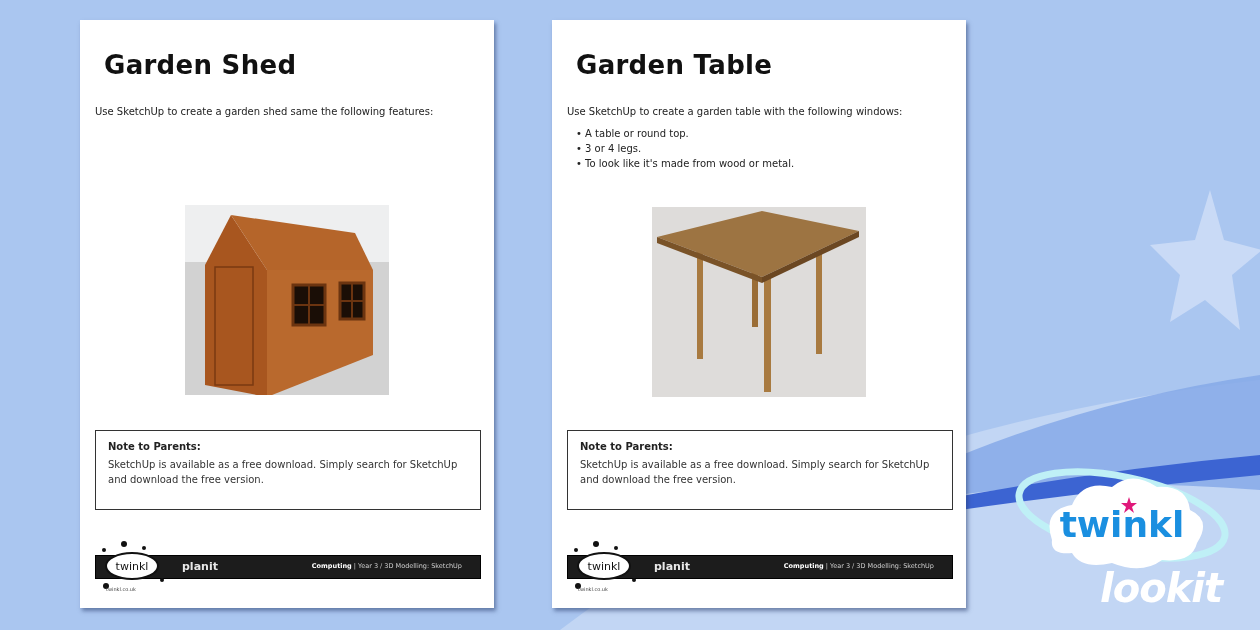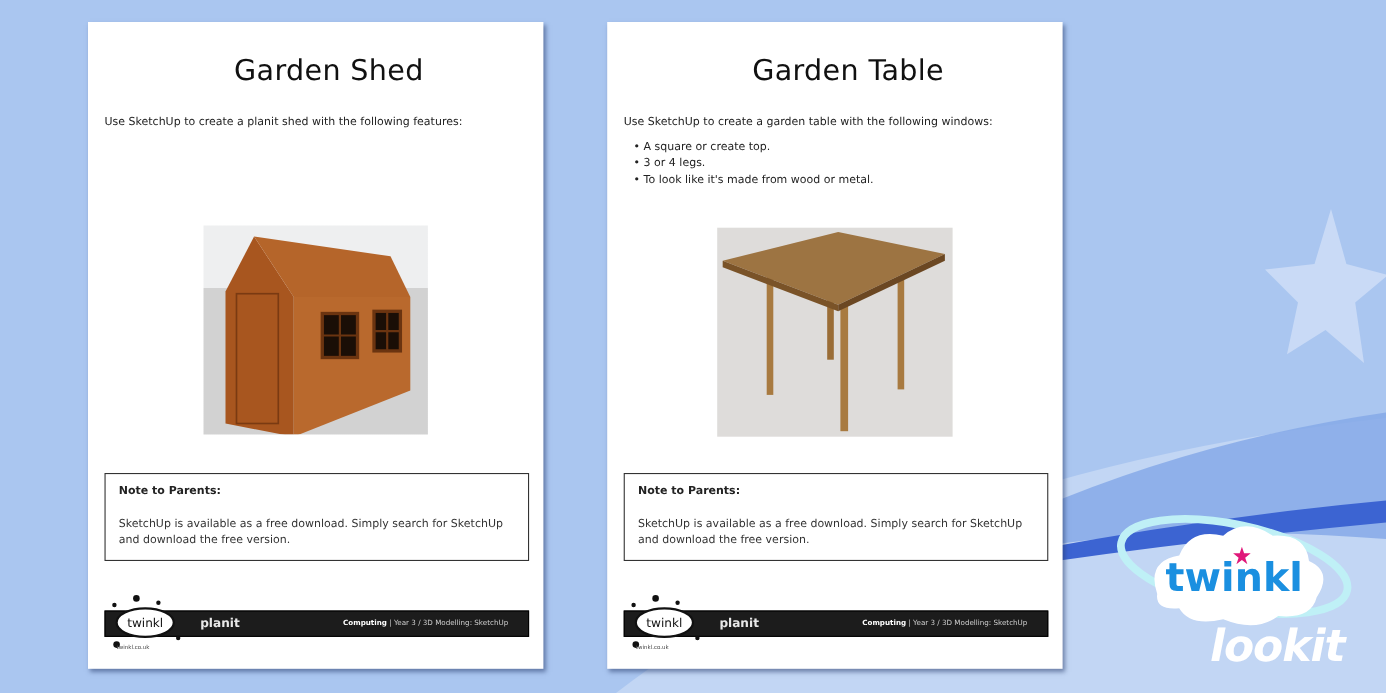--- a/index.html
+++ b/index.html
@@ -16,23 +16,22 @@
       width: 414px;
       height: 588px;
       background: #ffffff;
       box-shadow: 2px 3px 4px rgba(40,60,110,0.55);
     }
     #sheet-1 { left: 80px; }
     #sheet-2 { left: 552px; padding-left: 32px; }
     .sheet-title {
       position: absolute;
       top: 30px; left: 0; right: 0;
-      text-align: center;
       font-size: 26px;
-      font-weight: normal;
+      font-weight: bold;
       color: #111;
       letter-spacing: 0.3px;
       margin-left: 24px;
     }
     .intro {
       position: absolute;
       top: 86px; left: 15px; right: 10px;
       font-size: 10px;
       color: #222;
     }
@@ -53,21 +52,21 @@
     #sheet-1 .pic { top: 185px; left: 105px; width: 204px; height: 190px; background: linear-gradient(#eeeff0 0 30%, #d2d2d2 30% 100%); }
     #sheet-2 .pic { top: 187px; left: 100px; width: 214px; height: 190px; background: #dedcda; }
     .note {
       position: absolute;
       top: 410px; left: 15px; right: 13px;
       height: 80px;
       border: 1.5px solid #333;
       padding: 10px 12px;
       background: #fff;
     }
-    .note-title { font-size: 10px; font-weight: bold; color: #222; margin-bottom: 17px; }
+    .note-title { font-size: 10px; font-weight: bold; color: #222; margin-bottom: 5px; }
     .note-body { font-size: 10px; line-height: 15px; color: #333; }
     .footer-bar {
       position: absolute;
       top: 535px; left: 15px; right: 13px;
       height: 24px;
       background: #1c1c1c;
       border: 1px solid #000;
     }
     .footer-logo {
       position: absolute;
@@ -107,21 +106,21 @@
 
 <svg class="bg-layer" width="1260" height="630" viewBox="0 0 1260 630">
   <path d="M560 630 Q 820 430 1260 380 L1260 630 Z" fill="#c2d6f4"></path>
   <path d="M700 600 Q 950 420 1260 375 L1260 490 Q 1000 470 850 520 Z" fill="#86a9e8" opacity="0.85"></path>
   <path d="M940 500 Q 1100 470 1260 455 L1260 475 Q 1100 490 960 510 Z" fill="#3c64d2"></path>
   <path d="M1210 190 L1224 240 L1262 250 L1232 275 L1240 330 L1205 300 L1170 322 L1180 275 L1150 245 L1195 240 Z" fill="#c9daf6"></path>
 </svg>
 
 <div class="sheet" id="sheet-1">
   <div class="sheet-title">Garden Shed</div>
-  <div class="intro">Use SketchUp to create a planit shed with the following features:</div>
+  <div class="intro">Use SketchUp to create a garden shed same the following features:</div>
   <div class="pic" title="3D SketchUp model of a wooden garden shed with a door and two windows">
     <svg width="204" height="190" viewBox="0 0 204 190">
       <polygon points="46,10 20,60 20,180 82,192 82,65" fill="#a8561f"></polygon>
       <polygon points="46,10 170,28 188,65 82,65" fill="#b5652a"></polygon>
       <polygon points="82,65 188,65 188,150 82,192" fill="#b9692d"></polygon>
       <rect x="30" y="62" width="38" height="118" fill="none" stroke="#7a3a12" stroke-width="1.5"></rect>
       <rect x="108" y="80" width="32" height="40" fill="#1a0e06" stroke="#6b3410" stroke-width="3"></rect>
       <line x1="124" y1="80" x2="124" y2="120" stroke="#6b3410" stroke-width="2"></line>
       <line x1="108" y1="100" x2="140" y2="100" stroke="#6b3410" stroke-width="2"></line>
       <rect x="155" y="78" width="24" height="36" fill="#1a0e06" stroke="#6b3410" stroke-width="3"></rect>
@@ -145,21 +144,21 @@
   </svg>
   <div class="footer-planit">planit</div>
   <div class="footer-meta"><b>Computing</b> <span>| Year 3 / 3D Modelling: SketchUp</span></div>
   <div class="footer-url">twinkl.co.uk</div>
 </div>
 
 <div class="sheet" id="sheet-2">
   <div class="sheet-title">Garden Table</div>
   <div class="intro">Use SketchUp to create a garden table with the following windows:</div>
   <ul class="features">
-    <li>A square or create top.</li>
+    <li>A table or round top.</li>
     <li>3 or 4 legs.</li>
     <li>To look like it's made from wood or metal.</li>
   </ul>
   <div class="pic" title="3D SketchUp model of a square wooden garden table with four legs">
     <svg width="214" height="190" viewBox="0 0 214 190">
       <rect x="45" y="40" width="6" height="112" fill="#a87a40"></rect>
       <rect x="100" y="60" width="6" height="60" fill="#9a6d36"></rect>
       <rect x="112" y="70" width="7" height="115" fill="#a87a40"></rect>
       <rect x="164" y="45" width="6" height="102" fill="#a87a40"></rect>
       <polygon points="5,30 110,4 207,24 110,70" fill="#9d7442"></polygon>

